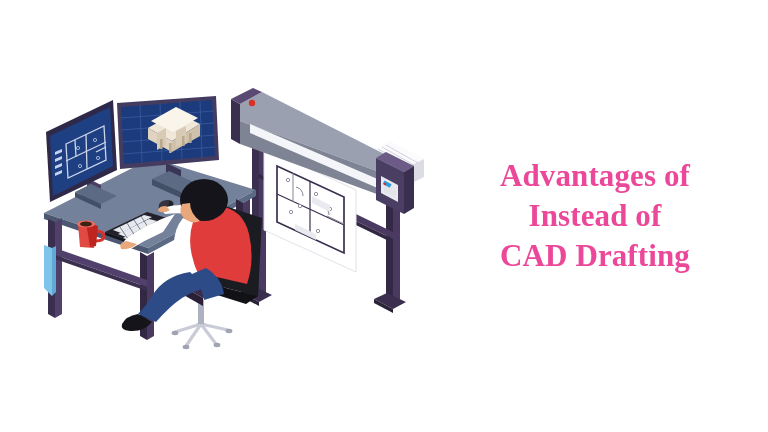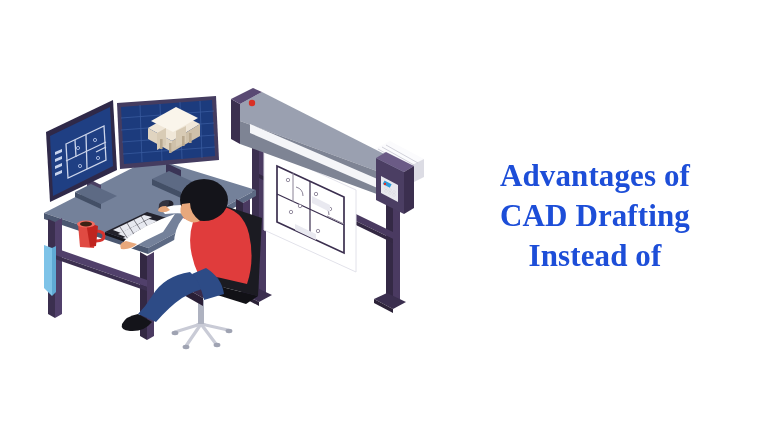--- a/index.html
+++ b/index.html
@@ -326,20 +326,20 @@
         <path d="M190,272 q-26,4 -38,24 q-6,10 -14,18 l18,8 q14,-16 26,-24 q14,-8 24,-10 z" fill="#2D4B86"></path>
         <path d="M206,268 q16,10 18,26 l-20,6 q-4,-18 -12,-26 z" fill="#2D4B86"></path>
 
         <path d="M138,314 q-12,2 -16,10 q-2,6 8,7 q14,1 22,-9 z" fill="#14141A"></path>
       </g>
 
     </svg>
   </div>
 
   <div id="headline-pane">
-    <h1 id="headline" style="color: #1d4ed8;">
+    <h1 id="headline" style="color: #ec4899;">
       <span class="hl-line">Advantages of</span>
+      <span class="hl-line">Instead of</span>
       <span class="hl-line">CAD Drafting</span>
-      <span class="hl-line">Instead of</span>
     </h1>
   </div>
 
 </div>
 
 </body></html>

